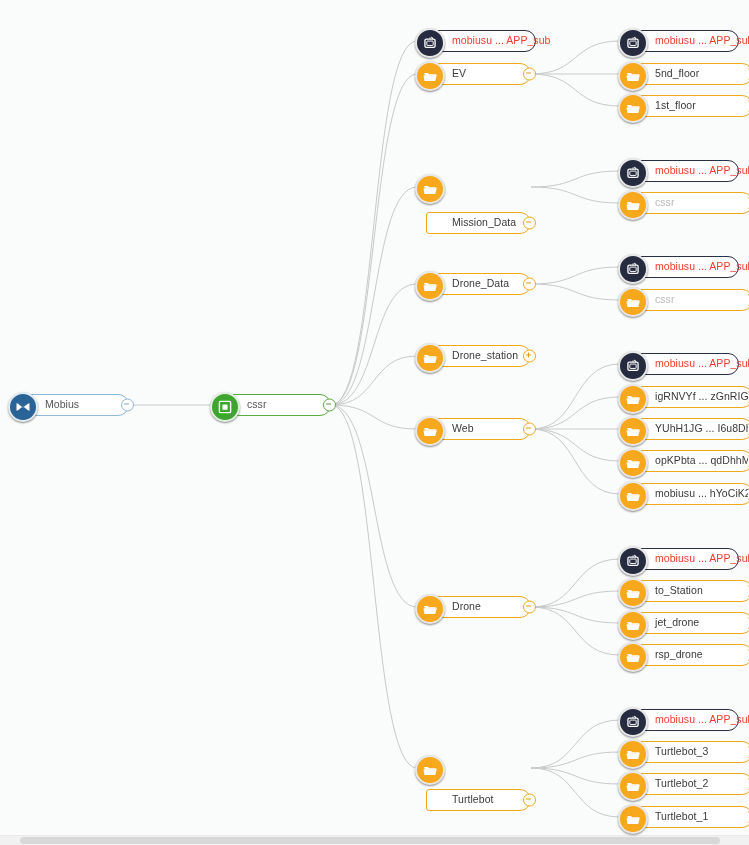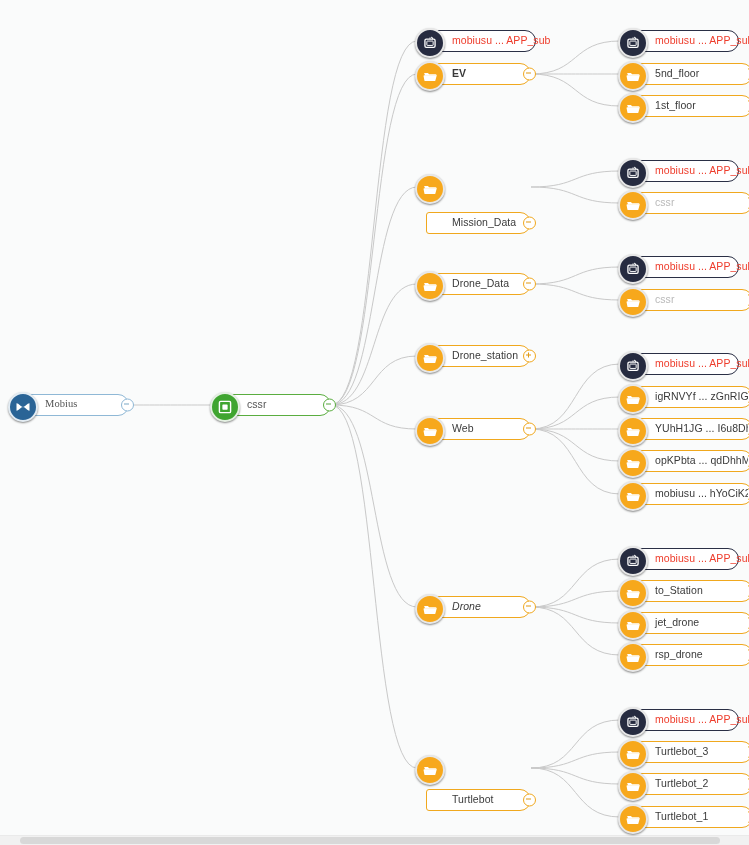--- a/index.html
+++ b/index.html
@@ -199,21 +199,21 @@
       <path d="M531 607 C579.95 607 571.05 655 620 655" fill="none" stroke="#c9c9c9" stroke-width="1"></path>
       <path d="M331 405 C378.3 405 369.7 768 417 768" fill="none" stroke="#c9c9c9" stroke-width="1"></path>
       <path d="M531 768 C579.95 768 571.05 720 620 720" fill="none" stroke="#c9c9c9" stroke-width="1"></path>
       <path d="M531 768 C579.95 768 571.05 752 620 752" fill="none" stroke="#c9c9c9" stroke-width="1"></path>
       <path d="M531 768 C579.95 768 571.05 784 620 784" fill="none" stroke="#c9c9c9" stroke-width="1"></path>
       <path d="M531 768 C579.95 768 571.05 817 620 817" fill="none" stroke="#c9c9c9" stroke-width="1"></path>
     </svg>
 
   <div id="node-layer">
       <div class="node blue" style="left: 8px; top: 392px;">
-        <div class="pill" style="width: 110px; font-family: Liberation Serif, serif;">
+        <div class="pill" style="width: 110px;">
           <span class="label">Mobius</span>
           <div class="expander"></div>
         </div>
         <div class="ico mobius">
           <svg viewBox="0 0 16 16">
             <path d="M1.5 4.3C4 4.3 5.6 8 8 8c2.4 0 4-3.7 6.5-3.7v7.4C12 11.7 10.4 8 8 8c-2.4 0-4 3.7-6.5 3.7z" fill="#ffffff"></path>
           </svg>
         </div>
       </div>
       <div class="node greenpill" style="left: 210px; top: 392px;">
@@ -235,21 +235,21 @@
         <div class="ico app">
           <svg viewBox="0 0 16 16">
             <path d="M8 1.6v1.6" stroke="#ffffff" stroke-width="1.2" fill="none"></path>
             <path d="M9.6 1.4c.9.2 1.4.9 1.4 1.8" stroke="#ffffff" stroke-width="1.2" fill="none" stroke-linecap="round"></path>
             <rect x="2.2" y="3.6" width="11.6" height="9.4" rx="1.6" ry="1.6" fill="none" stroke="#ffffff" stroke-width="1.5"></rect>
             <rect x="4.4" y="5.8" width="7.2" height="5" rx="0.6" fill="none" stroke="#ffffff" stroke-width="1.1"></rect>
           </svg>
         </div>
       </div>
       <div class="node" style="left: 415px; top: 61px;">
-        <div class="pill" style="width: 105px; font-weight: bold;">
+        <div class="pill" style="width: 105px;">
           <span class="label">EV</span>
           <div class="expander"></div>
         </div>
         <div class="ico folder">
           <svg viewBox="0 0 16 16">
             <path d="M1.2 4.2h4.1l1.2 1.4h7.0c.5 0 .9.4.9.9v.5H2.2L1.2 4.2z" fill="#ffffff"></path>
             <path d="M1.4 6.6h13.3l-1.5 5.6c-.1.4-.4.6-.8.6H2.3c-.4 0-.7-.2-.8-.6L.6 7.4c-.1-.5.3-.8.8-.8z" fill="#ffffff"></path>
           </svg>
         </div>
       </div>
@@ -475,21 +475,21 @@
           </div>
         </div>
         <div class="ico folder">
           <svg viewBox="0 0 16 16">
             <path d="M1.2 4.2h4.1l1.2 1.4h7.0c.5 0 .9.4.9.9v.5H2.2L1.2 4.2z" fill="#ffffff"></path>
             <path d="M1.4 6.6h13.3l-1.5 5.6c-.1.4-.4.6-.8.6H2.3c-.4 0-.7-.2-.8-.6L.6 7.4c-.1-.5.3-.8.8-.8z" fill="#ffffff"></path>
           </svg>
         </div>
       </div>
       <div class="node" style="left: 415px; top: 594px;">
-        <div class="pill" style="width: 105px; font-style: italic;">
+        <div class="pill" style="width: 105px;">
           <span class="label">Drone</span>
           <div class="expander"></div>
         </div>
         <div class="ico folder">
           <svg viewBox="0 0 16 16">
             <path d="M1.2 4.2h4.1l1.2 1.4h7.0c.5 0 .9.4.9.9v.5H2.2L1.2 4.2z" fill="#ffffff"></path>
             <path d="M1.4 6.6h13.3l-1.5 5.6c-.1.4-.4.6-.8.6H2.3c-.4 0-.7-.2-.8-.6L.6 7.4c-.1-.5.3-.8.8-.8z" fill="#ffffff"></path>
           </svg>
         </div>
       </div>

